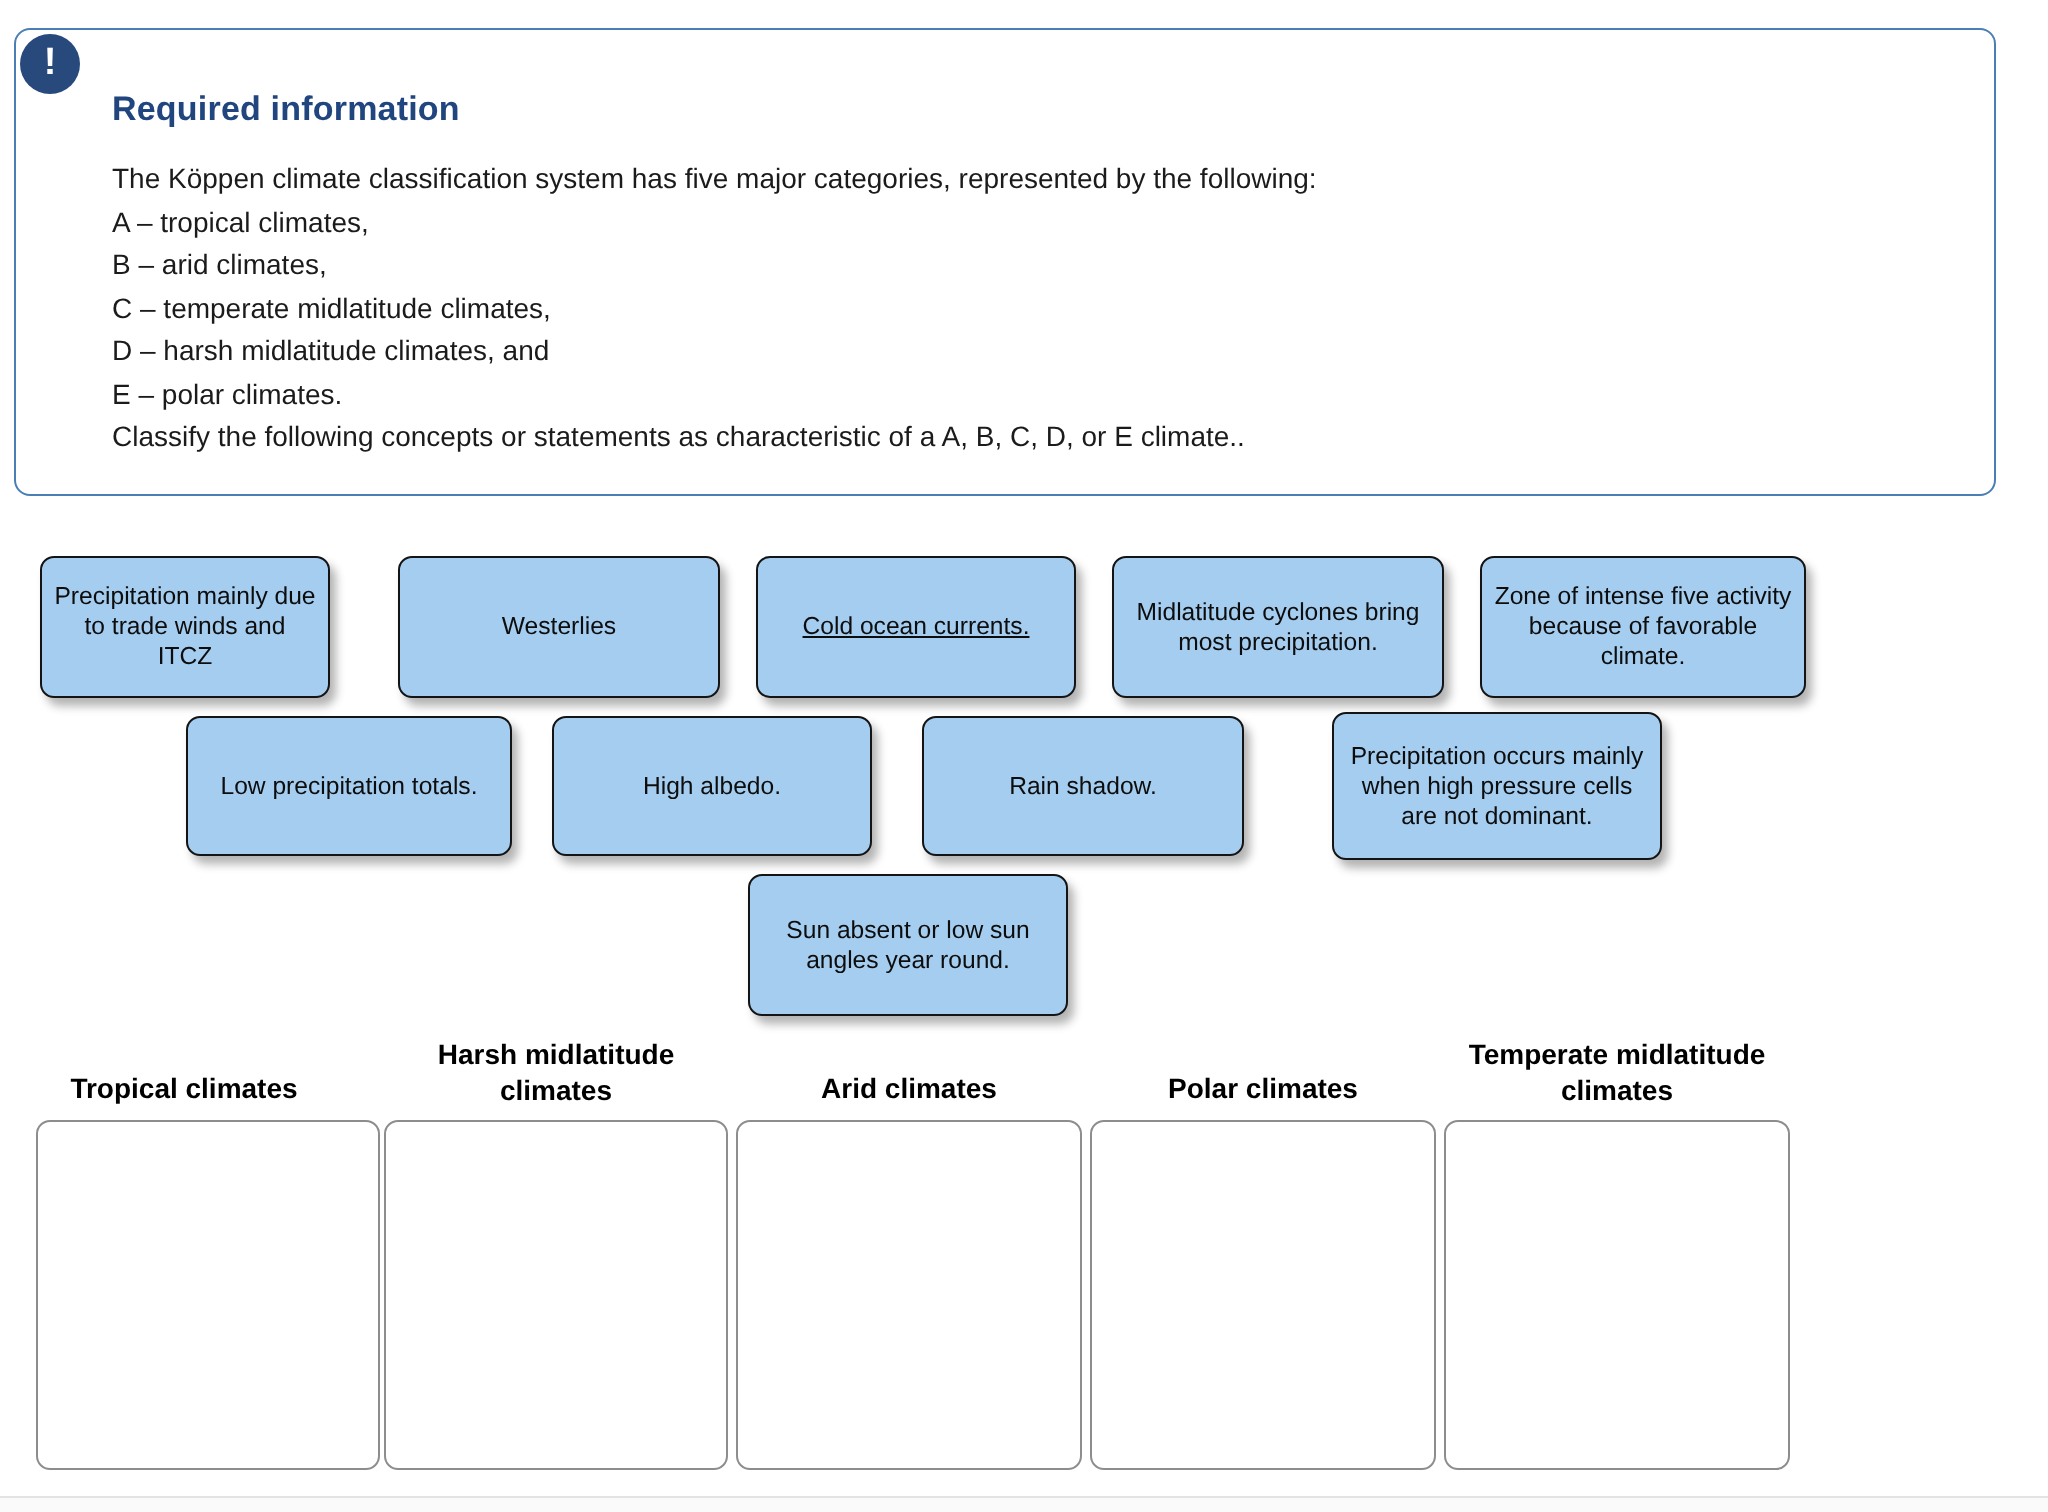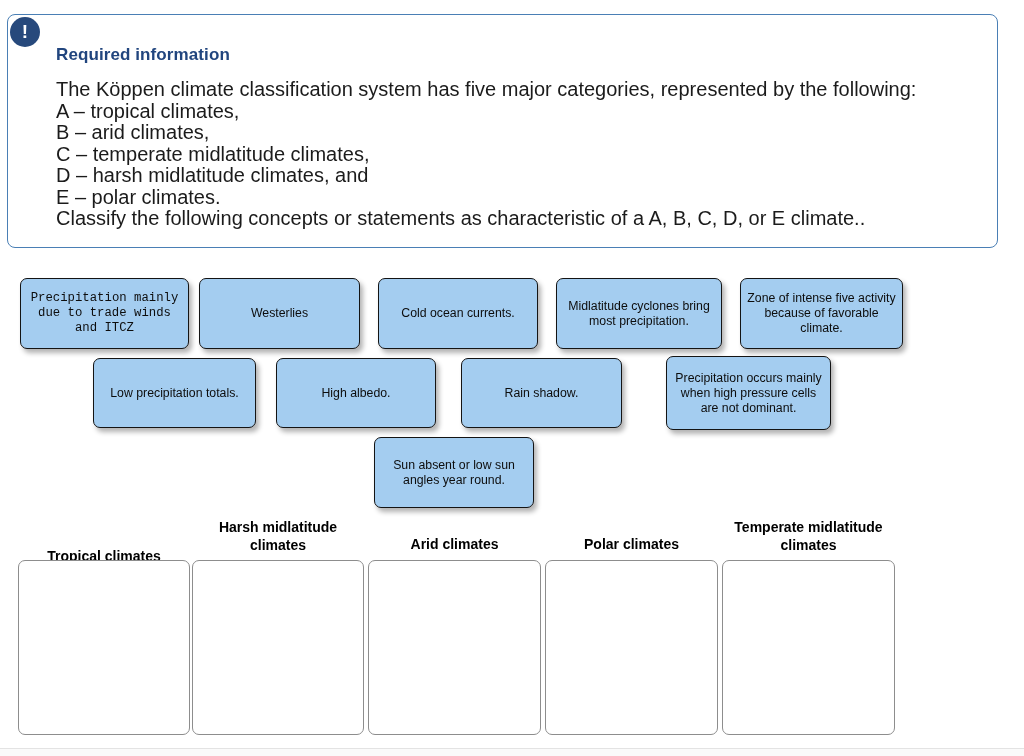--- a/index.html
+++ b/index.html
@@ -51,21 +51,21 @@
     right: 20px;
   }
   #required-heading {
     color: #21457e;
     font-size: 17px;
     font-weight: bold;
     margin: 0 0 14px 0;
     letter-spacing: 0.1px;
   }
   .req-line {
-    font-size: 20px;
+    font-size: 14px;
     line-height: 21.5px;
     color: #1b1b1b;
     white-space: pre;
   }
 
   
   .tile {
     position: absolute;
     box-sizing: border-box;
     background: #a4cdf0;
@@ -128,34 +128,34 @@
     <div class="req-line">The Köppen climate classification system has five major categories, represented by the following:</div>
     <div class="req-line">A – tropical climates,</div>
     <div class="req-line">B – arid climates,</div>
     <div class="req-line">C – temperate midlatitude climates,</div>
     <div class="req-line">D – harsh midlatitude climates, and</div>
     <div class="req-line">E – polar climates.</div>
     <div class="req-line">Classify the following concepts or statements as characteristic of a A, B, C, D, or E climate..</div>
   </div>
 </div>
 
-<div class="tile" style="left:20px;  top:278px; width:169px; height:71px;font-family:Liberation Mono, monospace;">Precipitation mainly due to trade winds and ITCZ</div>
+<div class="tile" style="left:20px;  top:278px; width:145px; height:71px;">Precipitation mainly due to trade winds and ITCZ</div>
 <div class="tile" style="left:199px; top:278px; width:161px; height:71px;">Westerlies</div>
-<div class="tile" style="left:378px; top:278px; width:160px; height:71px;">Cold ocean currents.</div>
+<div class="tile" style="left:378px; top:278px; width:160px; height:71px;text-decoration:underline;">Cold ocean currents.</div>
 <div class="tile" style="left:556px; top:278px; width:166px; height:71px;">Midlatitude cyclones bring most precipitation.</div>
 <div class="tile" style="left:740px; top:278px; width:163px; height:71px;">Zone of intense five activity because of favorable climate.</div>
 
 <div class="tile" style="left:93px;  top:358px; width:163px; height:70px;">Low precipitation totals.</div>
 <div class="tile" style="left:276px; top:358px; width:160px; height:70px;">High albedo.</div>
 <div class="tile" style="left:461px; top:358px; width:161px; height:70px;">Rain shadow.</div>
 <div class="tile" style="left:646px; top:356px; width:165px; height:74px;margin-left:20px;">Precipitation occurs mainly when high pressure cells are not dominant.</div>
 
 <div class="tile" style="left:374px; top:437px; width:160px; height:71px;">Sun absent or low sun angles year round.</div>
 
-<div class="zone-label" style="left:18px;  top:536px; width:172px;margin-top:12px;">Tropical climates</div>
+<div class="zone-label" style="left:6px;  top:536px; width:172px;">Tropical climates</div>
 <div class="zone-label" style="left:192px; top:519px; width:172px;">Harsh midlatitude climates</div>
 <div class="zone-label" style="left:368px; top:536px; width:173px;">Arid climates</div>
 <div class="zone-label" style="left:545px; top:536px; width:173px;">Polar climates</div>
 <div class="zone-label" style="left:722px; top:519px; width:173px;">Temperate midlatitude climates</div>
 
 <div class="dropzone" style="left:18px;  top:560px; width:172px; height:175px;"></div>
 <div class="dropzone" style="left:192px; top:560px; width:172px; height:175px;"></div>
 <div class="dropzone" style="left:368px; top:560px; width:173px; height:175px;"></div>
 <div class="dropzone" style="left:545px; top:560px; width:173px; height:175px;"></div>
 <div class="dropzone" style="left:722px; top:560px; width:173px; height:175px;"></div>

